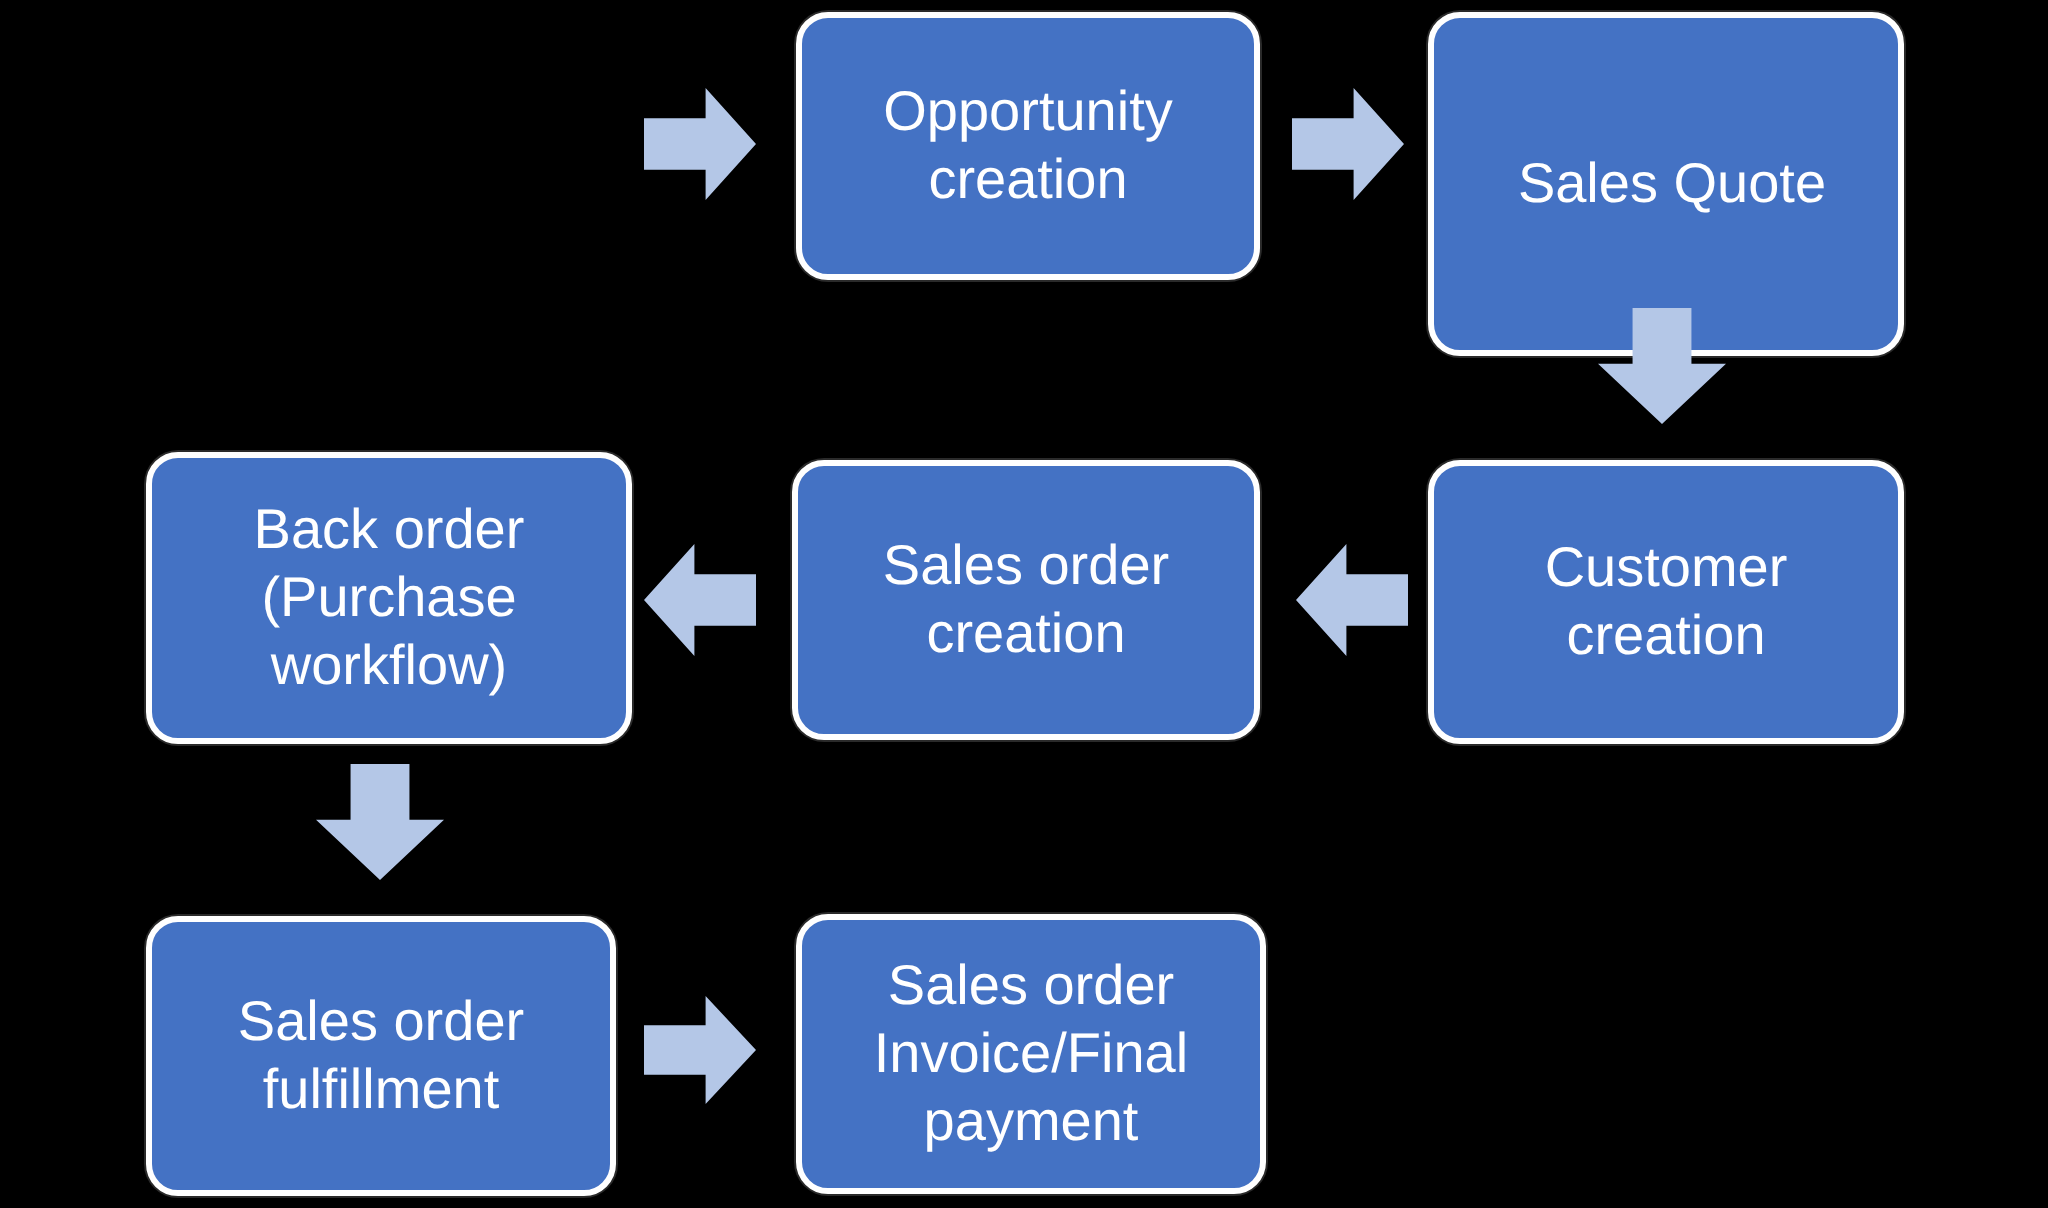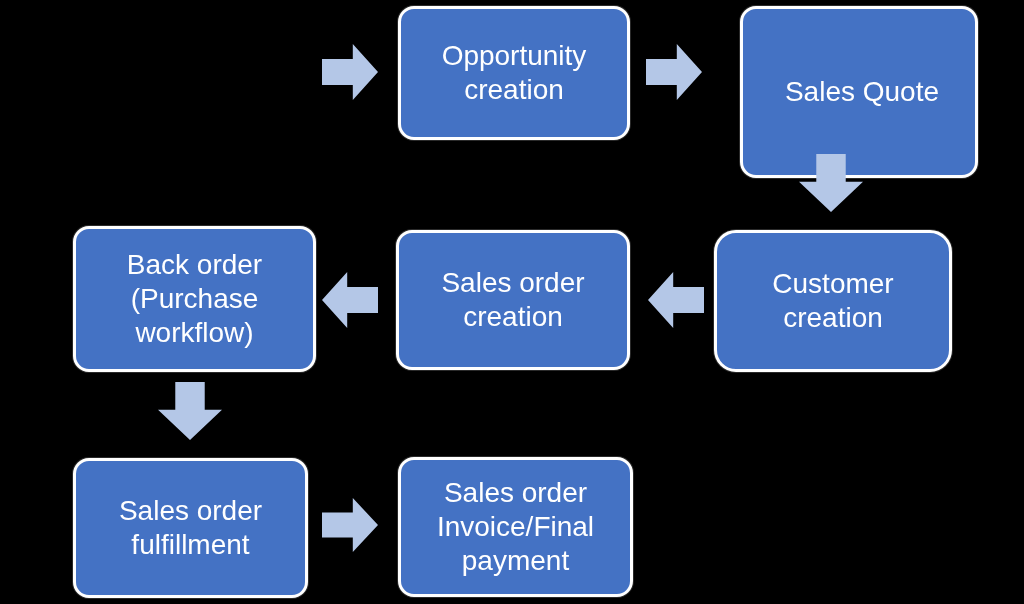--- a/index.html
+++ b/index.html
@@ -56,27 +56,27 @@
 
   <div class="arrow arrow-right" style="left:322px; top:44px; width:56px; height:56px;"></div>
 
   <div class="node" style="left:398px; top:6px; width:232px; height:134px;">
     <span class="node-label">Opportunity
 creation</span>
   </div>
 
   <div class="arrow arrow-right" style="left:646px; top:44px; width:56px; height:56px;"></div>
 
-  <div class="node" style="left:740px; top:6px; width:238px; height:172px;padding-left:32px;">
+  <div class="node" style="left:714px; top:6px; width:238px; height:172px;padding-left:32px;">
     <span class="node-label">Sales Quote</span>
   </div>
 
   <div class="arrow arrow-down" style="left:799px; top:154px; width:64px; height:58px;"></div>
 
-  <div class="node" style="left:714px; top:230px; width:238px; height:142px;border-radius:22px;">
+  <div class="node" style="left:714px; top:230px; width:238px; height:142px;">
     <span class="node-label">Customer
 creation</span>
   </div>
 
   <div class="arrow arrow-left" style="left:648px; top:272px; width:56px; height:56px;"></div>
 
   <div class="node" style="left:396px; top:230px; width:234px; height:140px;">
     <span class="node-label">Sales order
 creation</span>
   </div>

